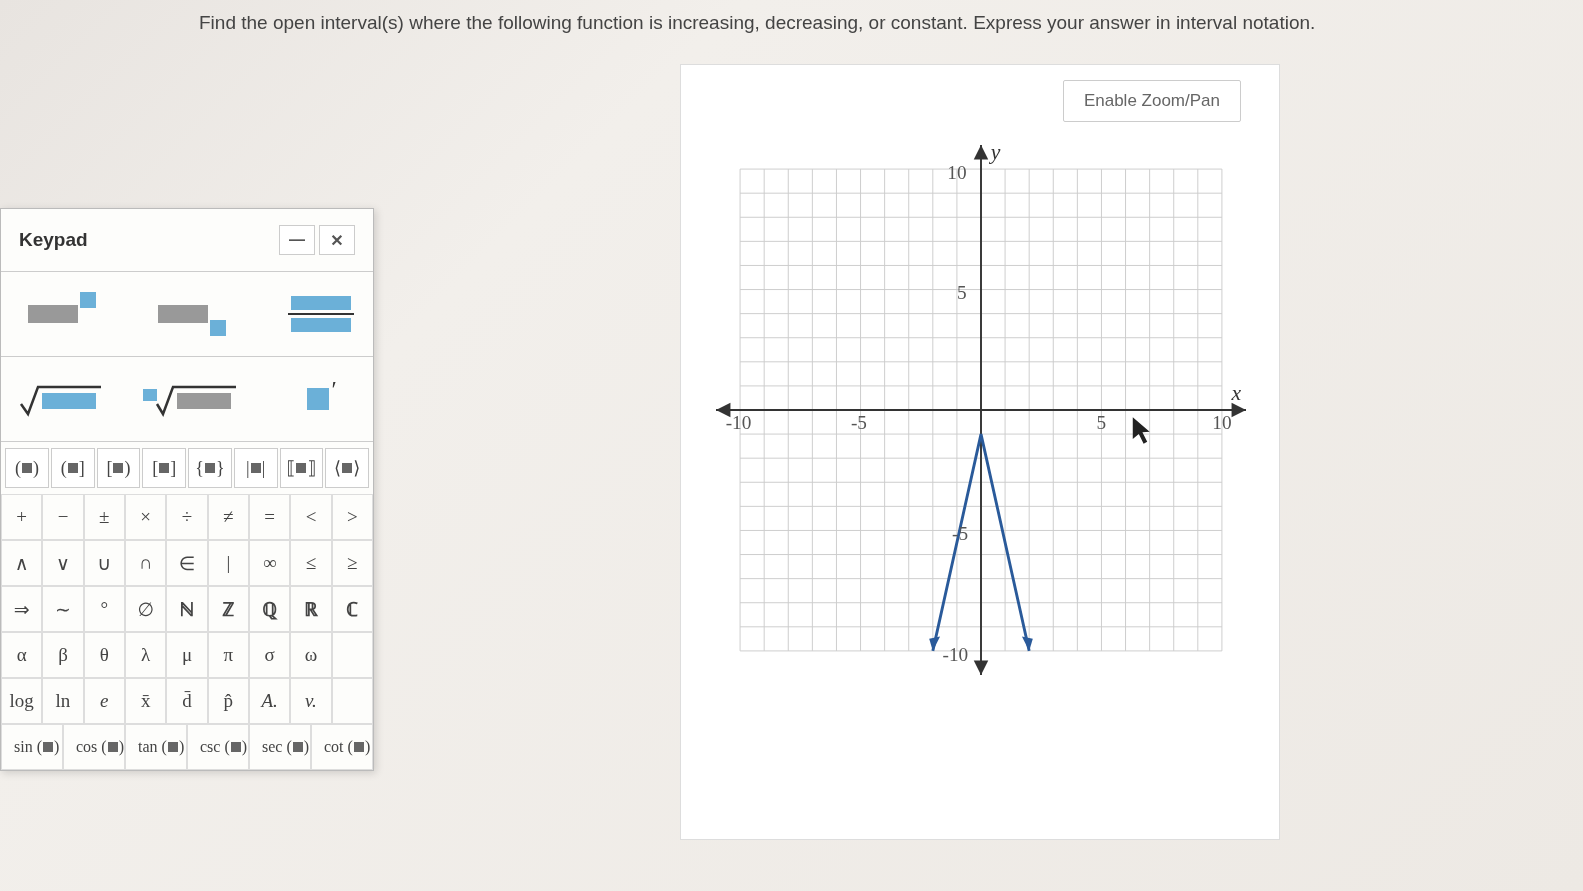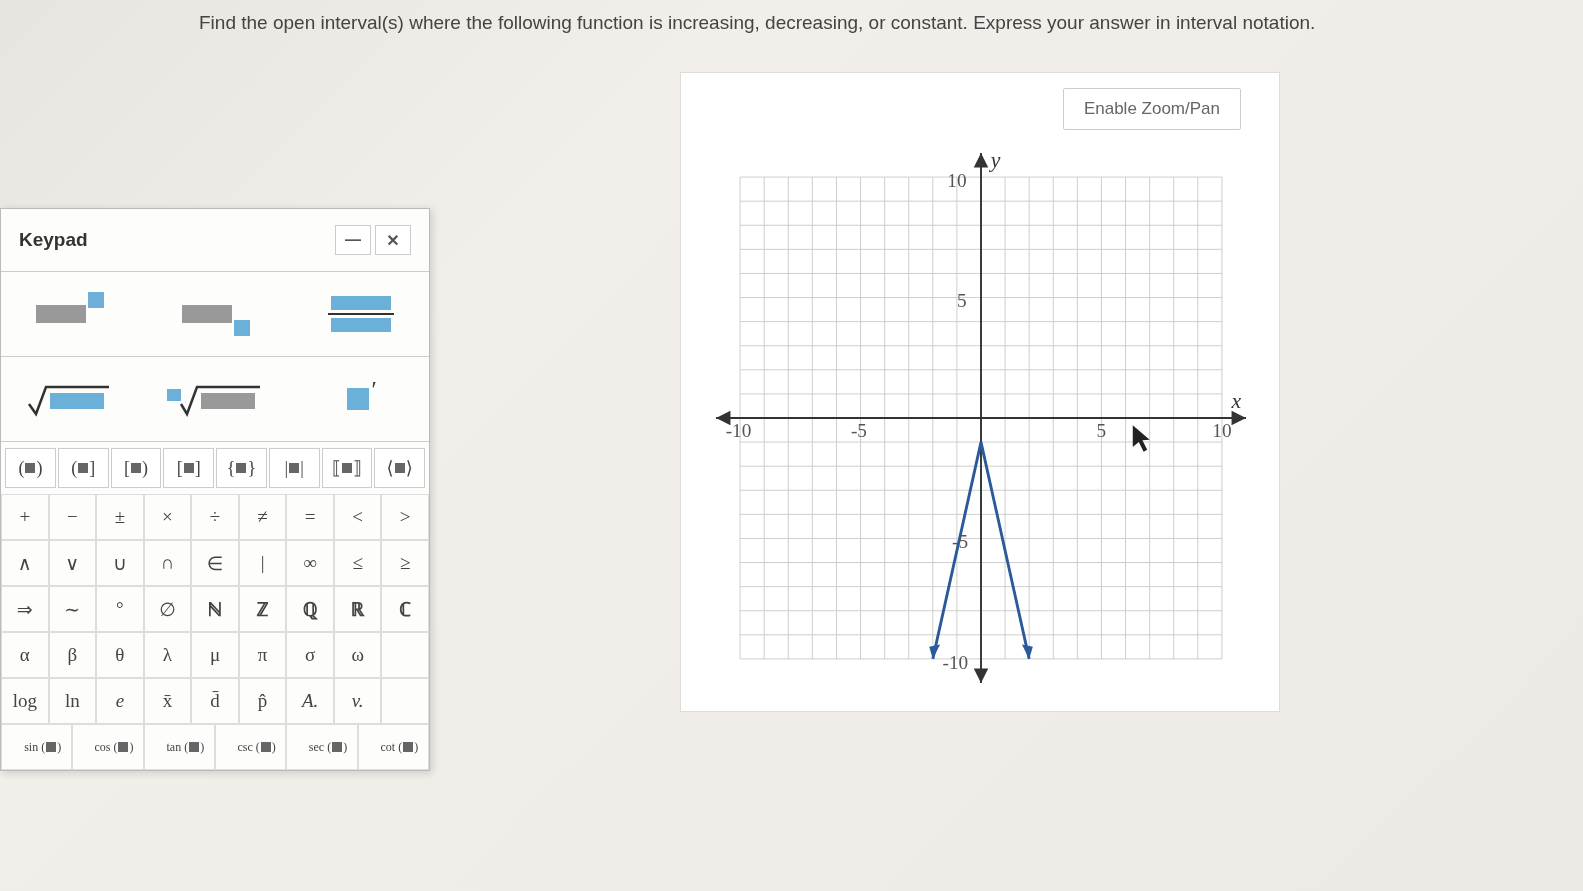--- a/index.html
+++ b/index.html
@@ -14,24 +14,24 @@
     .question-text {
       position: absolute;
       top: 12px;
       left: 199px;
       right: 30px;
       font-size: 19px;
       color: #444;
     }
     .graph-container {
       position: absolute;
-      top: 72px;
+      top: 64px;
       left: 680px;
       width: 600px;
-      height: 640px;
+      height: 776px;
       background: #fff;
       border: 1px solid #ddd;
     }
     .enable-zoom {
       position: absolute;
       top: 15px;
       right: 38px;
       padding: 10px 20px;
       background: #fff;
       border: 1px solid #ccc;
@@ -44,21 +44,21 @@
       position: absolute;
       top: 80px;
       left: 35px;
       width: 530px;
       height: 530px;
     }
     .keypad {
       position: absolute;
       top: 208px;
       left: 0;
-      width: 430px;
+      width: 374px;
       background: #fdfdfb;
       border: 1px solid #bbb;
       box-shadow: 2px 2px 8px rgba(0,0,0,0.15);
     }
     .keypad-header {
       display: flex;
       align-items: center;
       justify-content: space-between;
       padding: 16px 18px;
       border-bottom: 1px solid #ccc;
@@ -140,26 +140,26 @@
       font-family: "Times New Roman", serif;
     }
     .trig-row {
       display: grid;
       grid-template-columns: repeat(6, 1fr);
     }
     .trig-btn {
       border: 1px solid #ddd;
       background: #fdfdfb;
       height: 46px;
-      font-size: 12px;
+      font-size: 16px;
       color: #444;
       cursor: pointer;
       display: flex;
       align-items: center;
-      justify-content: center;
+      justify-content: flex-start;
       font-family: "Times New Roman", serif;
       padding-left: 12px;
     }
     .sq { width:10px; height:10px; background:#666; display:inline-block; margin: 0 1px;}
     .dbl-struck { font-family: "Times New Roman", serif; font-weight: bold; }
   </style>
 </head>
 <body>
 
 <div class="question-text">Find the open interval(s) where the following function is increasing, decreasing, or constant. Express your answer in interval notation.</div>

